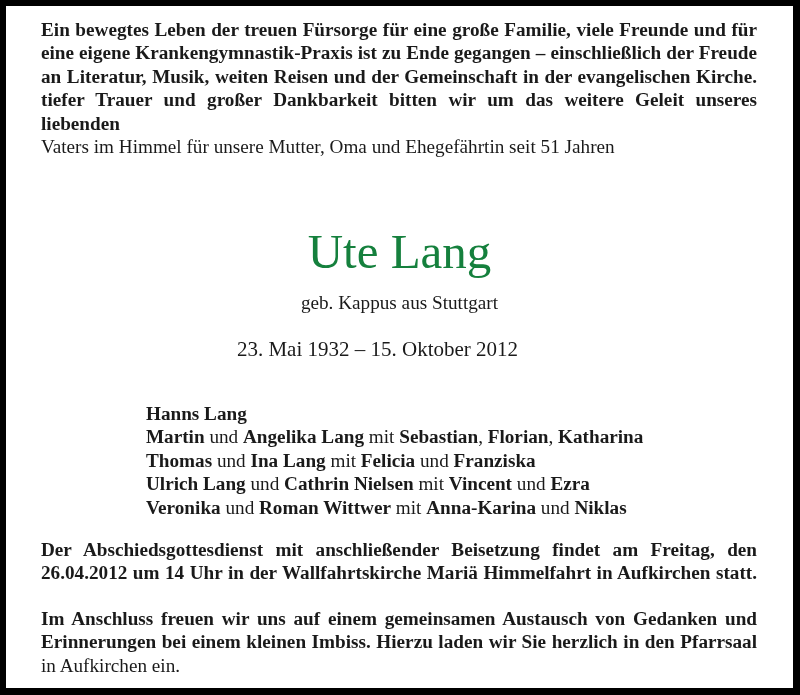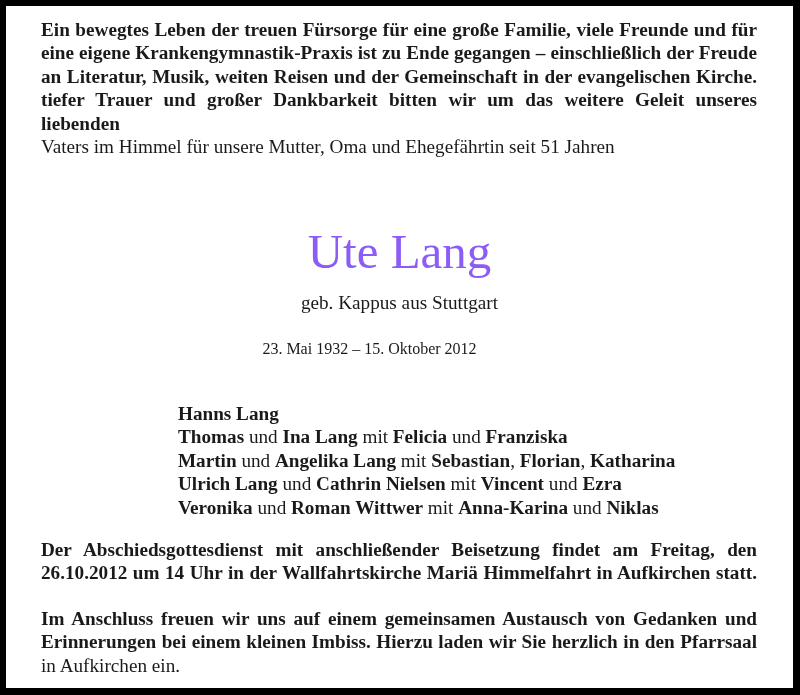--- a/index.html
+++ b/index.html
@@ -31,33 +31,33 @@
     text-align-last: justify;
     white-space: normal;
     font-weight: bold;
   }
   .center-line { display: block; text-align: right; white-space: nowrap; }
   #intro { top: 12px; }
   .name {
     position: absolute; left: 0; width: 787px; top: 218px;
     text-align: center;
     font-size: 49px; line-height: 56px;
-    color: #8b5cf6;
+    color: #15803d;
   }
   .birthname {
     position: absolute; left: 0; width: 787px; top: 285px;
     text-align: center; font-size: 19.2px; line-height: 24px;
   }
   .dates {
-    position: absolute; left: 0; width: 727px; top: 331px;
-    text-align: center; font-size: 16px; line-height: 24px;
+    position: absolute; left: 8px; width: 727px; top: 331px;
+    text-align: center; font-size: 21px; line-height: 24px;
   }
   .family {
     position: absolute; left: 140px; top: 396px;
-    font-size: 19.2px; line-height: 23.4px; margin-left: 32px;
+    font-size: 19.2px; line-height: 23.4px;
   }
   .family .row { display: block; white-space: nowrap; }
   .family b { font-weight: bold; }
   #service { top: 532px; }
   #reception { top: 601px; }
 </style>
 </head>
 <body>
 
 <div class="card">
@@ -69,29 +69,29 @@
     <span class="justify-line">tiefer Trauer und großer Dankbarkeit bitten wir um das weitere Geleit unseres liebenden</span>
     <span class="center-line">Vaters im Himmel für unsere Mutter, Oma und Ehegefährtin seit 51 Jahren</span>
   </div>
 
   <div class="name">Ute Lang</div>
   <div class="birthname">geb. Kappus aus Stuttgart</div>
   <div class="dates">23. Mai 1932 – 15. Oktober 2012</div>
 
   <div class="family" id="family">
       <span class="row"><b>Hanns Lang</b></span>
+      <span class="row"><b>Martin</b><span> und </span><b>Angelika Lang</b><span> mit </span><b>Sebastian</b><span>, </span><b>Florian</b><span>, </span><b>Katharina</b></span>
       <span class="row"><b>Thomas</b><span> und </span><b>Ina Lang</b><span> mit </span><b>Felicia</b><span> und </span><b>Franziska</b></span>
-      <span class="row"><b>Martin</b><span> und </span><b>Angelika Lang</b><span> mit </span><b>Sebastian</b><span>, </span><b>Florian</b><span>, </span><b>Katharina</b></span>
       <span class="row"><b>Ulrich Lang</b><span> und </span><b>Cathrin Nielsen</b><span> mit </span><b>Vincent</b><span> und </span><b>Ezra</b></span>
       <span class="row"><b>Veronika</b><span> und </span><b>Roman Wittwer</b><span> mit </span><b>Anna-Karina</b><span> und </span><b>Niklas</b></span>
     </div>
 
   <div class="para" id="service">
     <span class="justify-line">Der Abschiedsgottesdienst mit anschließender Beisetzung findet am Freitag, den</span>
-    <span class="justify-line">26.10.2012 um 14 Uhr in der Wallfahrtskirche Mariä Himmelfahrt in Aufkirchen statt.</span>
+    <span class="justify-line">26.04.2012 um 14 Uhr in der Wallfahrtskirche Mariä Himmelfahrt in Aufkirchen statt.</span>
   </div>
 
   <div class="para" id="reception">
     <span class="justify-line">Im Anschluss freuen wir uns auf einem gemeinsamen Austausch von Gedanken und</span>
     <span class="justify-line">Erinnerungen bei einem kleinen Imbiss. Hierzu laden wir Sie herzlich in den Pfarrsaal</span>
     <span class="center-line">in Aufkirchen ein.</span>
   </div>
 
 </div>
 

